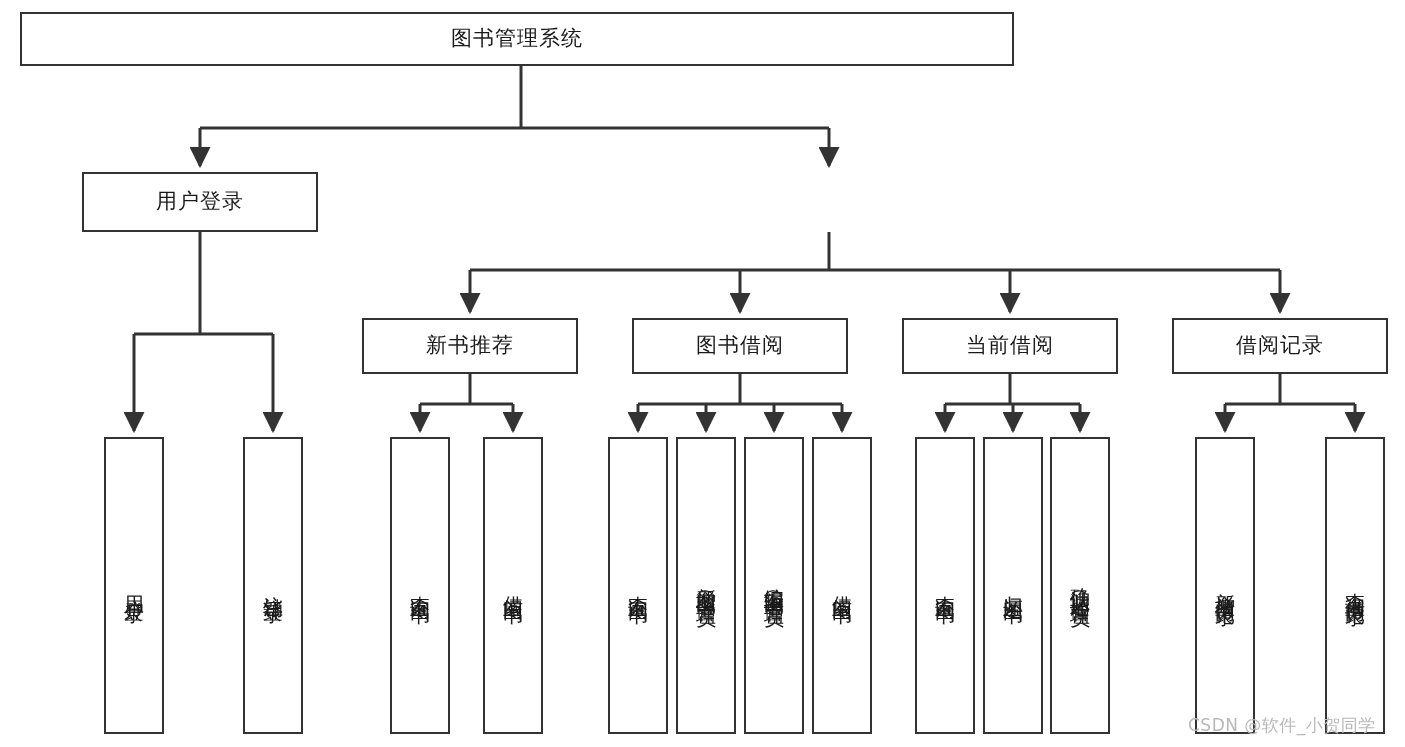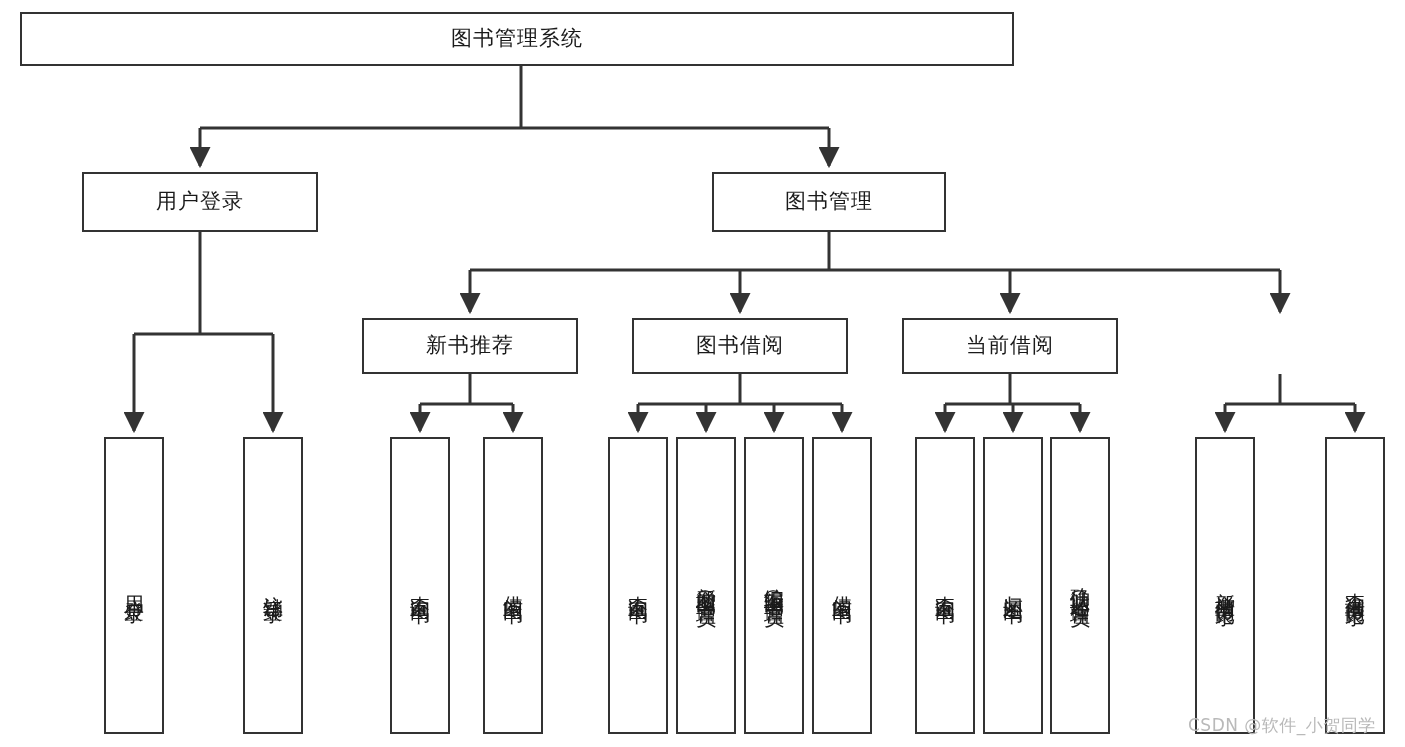--- a/index.html
+++ b/index.html
@@ -122,32 +122,32 @@
     </g>
   </svg>
 
   <div class="node horiz" style="left:20px; top:12px; width:994px; height:54px;">
     <span>图书管理系统</span>
   </div>
 
   <div class="node horiz" style="left:82px; top:172px; width:236px; height:60px;">
     <span>用户登录</span>
   </div>
-  <div class="node horiz" style="left:712px; top:172px; width:234px; height:60px;">
-    <span>图书管理</span>
-  </div>
 
   <div class="node horiz" style="left:362px; top:318px; width:216px; height:56px;">
     <span>新书推荐</span>
   </div>
   <div class="node horiz" style="left:902px; top:318px; width:216px; height:56px;">
     <span>当前借阅</span>
   </div>
   <div class="node horiz" style="left:632px; top:318px; width:216px; height:56px;">
     <span>图书借阅</span>
+  </div>
+  <div class="node horiz" style="left:1172px; top:318px; width:216px; height:56px;">
+    <span>借阅记录</span>
   </div>
 
   <div class="node vert" style="left:104px; top:437px; width:60px; height:297px;">
     <span class="vtext">用户登录</span>
   </div>
   <div class="node vert" style="left:243px; top:437px; width:60px; height:297px;">
     <span class="vtext">注销登录</span>
   </div>
 
   <div class="node vert" style="left:390px; top:437px; width:60px; height:297px;">

